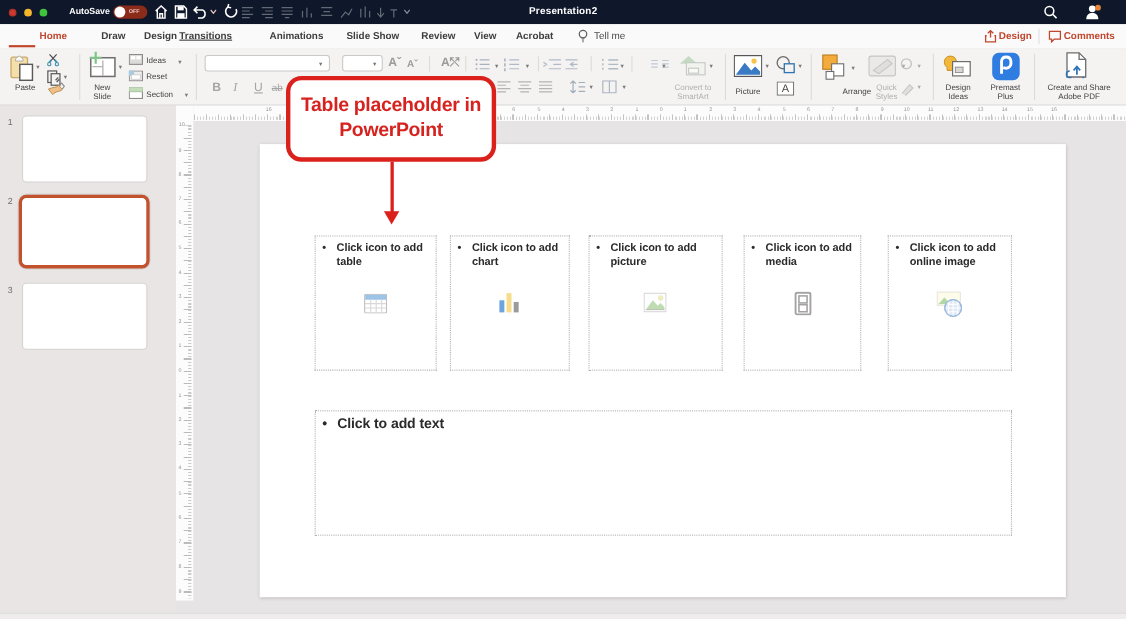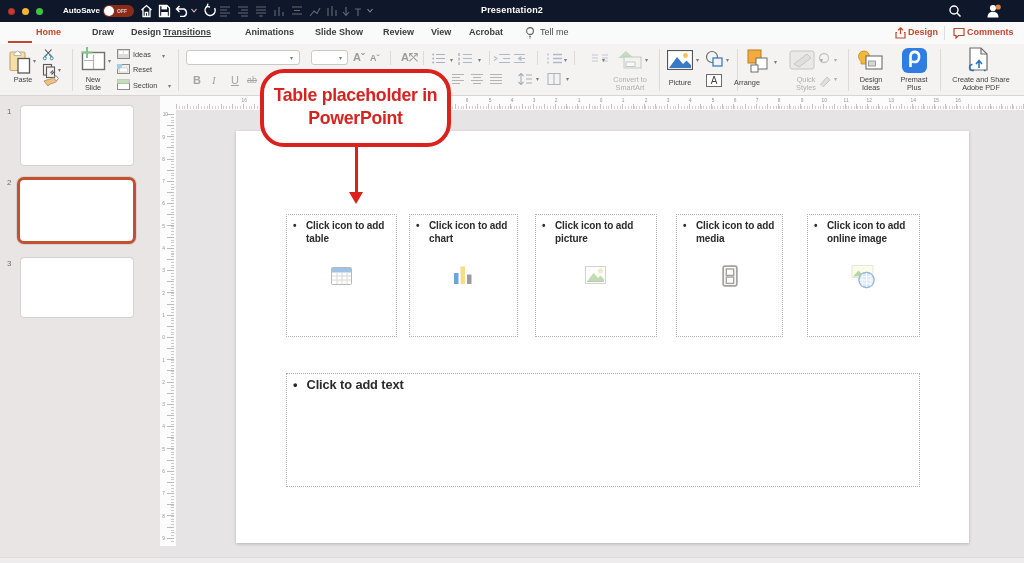--- a/index.html
+++ b/index.html
@@ -30,21 +30,21 @@
   #vruler { position:absolute; left:160px; top:96px; width:16px; height:450px; background:#fcfcfc; }
   #hruler { position:absolute; left:176px; top:96px; width:848px; height:14px; background:#fcfcfc; }
   .rnum { position:absolute; font-size:6px; color:#969594; transform:scale(.8); transform-origin:center; }
   #canvas { position:absolute; left:176px; top:110px; width:848px; height:453px; background:#e6e4e4; }
   #slide { position:absolute; left:236px; top:131px; width:733px; height:412px; background:#fff; box-shadow:0 1px 3px rgba(0,0,0,.22); }
   .ph { position:absolute; border:1px dotted #b2b1b0; background:#fff; }
   .phtext { position:absolute; left:6px; top:3.5px; font-size:10px; line-height:13.2px; color:#2b2b2b; font-weight:bold; letter-spacing:-.1px; }
   .phtext .b { display:inline-block; width:13px; vertical-align:top; }
   
   #callout { position:absolute; left:260px; top:69px; width:191px; height:78px; background:#fff;
-    border:4px solid #da211c; border-radius:24px; z-index:50; }
+    border:4px solid #da211c; border-radius:14px; z-index:50; }
   #callout .txt { position:absolute; left:0; top:11px; width:100%; text-align:center;
     font-size:17.7px; line-height:23.2px; font-weight:bold; color:#d6231f; letter-spacing:-.3px; }
   #arrowline { position:absolute; left:354.5px; top:147px; width:3.5px; height:46px; background:#da211c; z-index:49; }
   #arrowhead { position:absolute; left:349px; top:192px; width:0; height:0; z-index:49;
     border-left:7px solid transparent; border-right:7px solid transparent; border-top:12px solid #da211c; }
 </style>
 </head>
 <body>
 <div id="app">
 
@@ -263,21 +263,21 @@
       <text x="8" y="10" font-size="10" text-anchor="middle" fill="#444" font-family="Liberation Sans">A</text>
     </svg>
     <div class="rsep" style="left:737px;"></div>
 
     <svg style="position:absolute; left:747px; top:5px;" width="25" height="24" viewBox="0 0 25 24">
       <rect x="1" y="1" width="13" height="13" fill="#f5ab3c" stroke="#b77d20"></rect>
       <rect x="9" y="9" width="11" height="11" fill="#fff" stroke="#6d6d6d"></rect>
       <rect x="4" y="16" width="7" height="7" fill="#fff" stroke="#6d6d6d"></rect>
     </svg>
     <div class="chev" style="left:774px; top:14px;">▾</div>
-    <div class="rlabel" style="left:724px; top:35px; width:46px;">Arrange</div>
+    <div class="rlabel" style="left:756px; top:35px; width:46px;">Arrange</div>
 
     <svg style="position:absolute; left:789px; top:6px; opacity:.5;" width="28" height="22" viewBox="0 0 28 22">
       <rect x="1" y="1" width="24" height="18" rx="2" fill="#e3e1e0" stroke="#9a9896"></rect>
       <path d="M5 14 L18 4 L22 8 L10 17 Z" fill="#cfcdcb" stroke="#9a9896"></path>
     </svg>
     <div class="chev" style="left:820px; top:12px; opacity:.6;">▾</div>
     <div class="rlabel gray" style="left:786px; top:32px; width:40px;">Quick<br>Styles</div>
     <svg style="position:absolute; left:818px; top:8px; opacity:.5;" width="14" height="12" viewBox="0 0 14 12">
       <circle cx="6" cy="6" r="4.5" fill="none" stroke="#9a9896" stroke-width="1.3"></circle>
     </svg>

